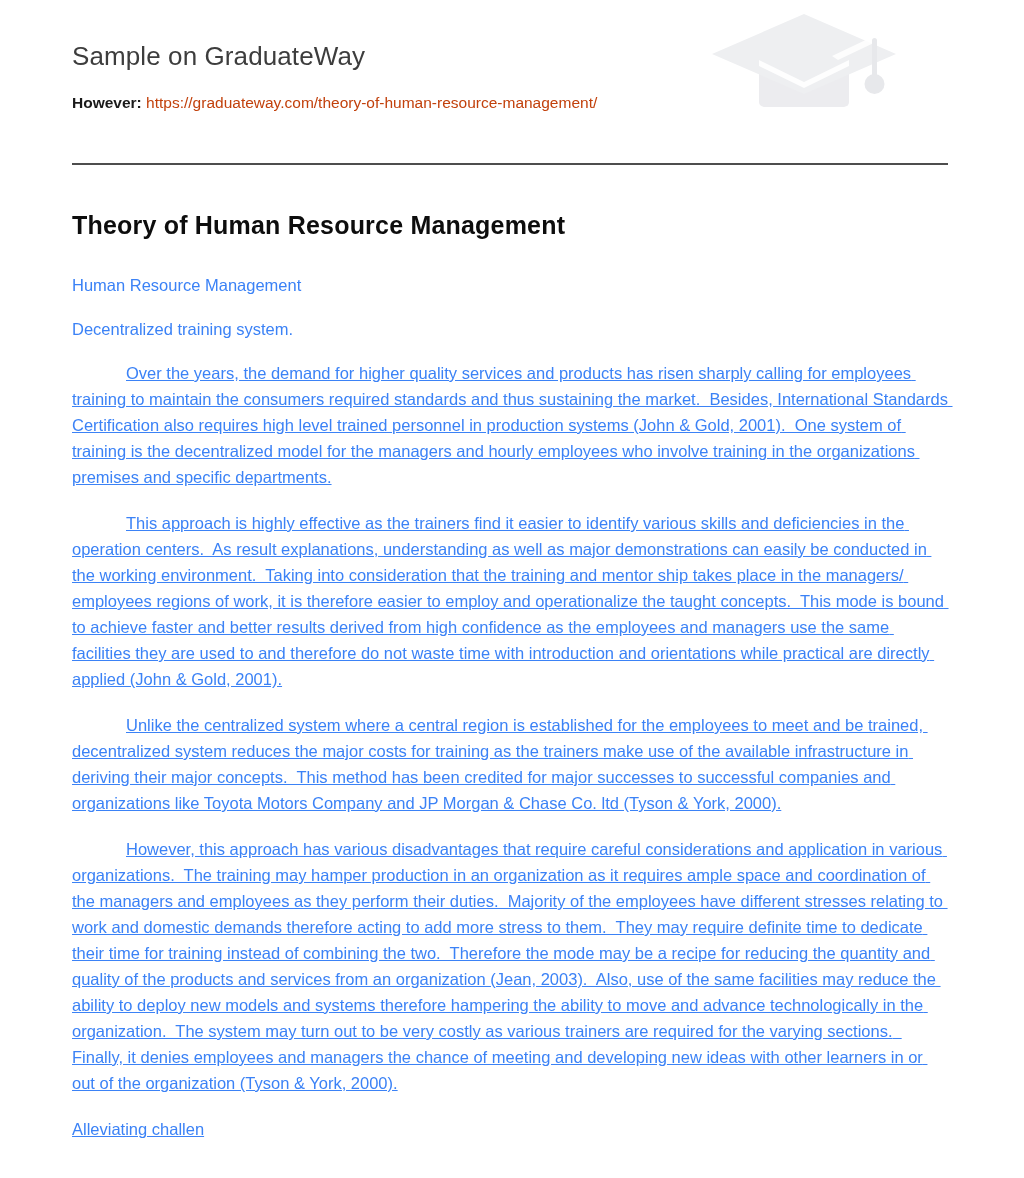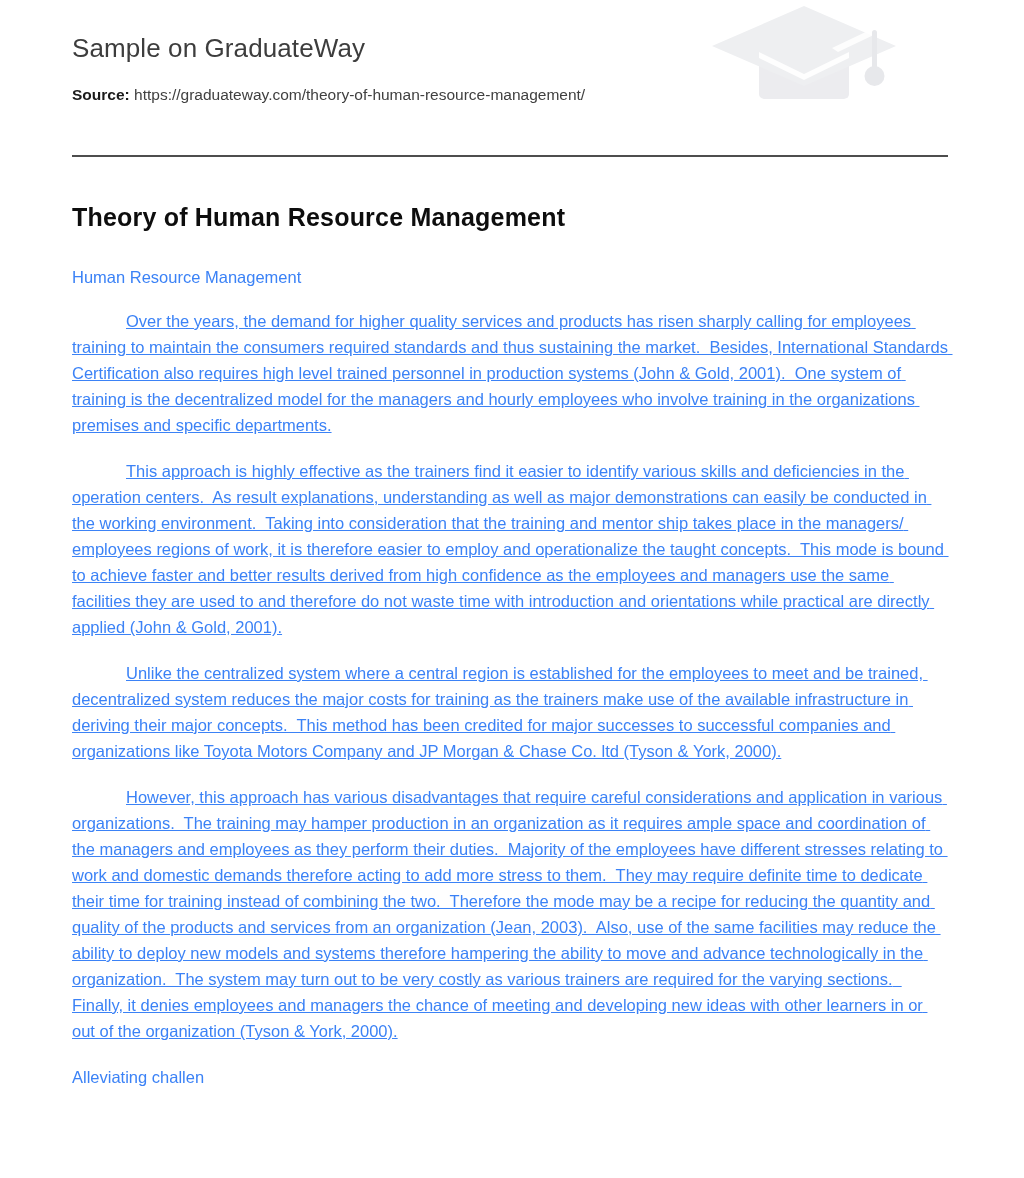--- a/index.html
+++ b/index.html
@@ -14,21 +14,21 @@
     color: #1a1a1a;
     overflow: hidden;
     position: relative;
   }
 
   .page {
     position: relative;
     width: 1024px;
     height: 1178px;
     box-sizing: border-box;
-    padding: 0 74px 0 72px;
+    padding: 8px 74px 0 72px;
   }
 
   
   .header {
     position: relative;
     height: 122px;
   }
 
   .site-name {
     position: absolute;
@@ -48,21 +48,21 @@
     font-size: 15.5px;
     color: #2b2b2b;
     white-space: nowrap;
   }
   .source-label {
     font-weight: 600;
     color: #1a1a1a;
   }
   .source-url {
     font-weight: 400;
-    color: #404040;
+    color: #c2410c;
   }
 
   .logo {
     position: absolute;
     right: 46px;
     top: 2px;
     width: 200px;
     height: 104px;
     pointer-events: none;
   }
@@ -106,33 +106,34 @@
   }
   .para.indented {
     text-indent: 54px;
     margin-bottom: 20px;
     text-decoration: underline;
   }
   .para.last-line {
     text-indent: 0;
     margin-top: 10px;
     margin-bottom: 16px;
+    text-decoration: underline;
   }
 </style>
 </head>
 <body>
 
 <div class="page">
 
   <div class="header">
 
     <div class="site-name">Sample on GraduateWay</div>
 
     <div class="source-line">
-      <span class="source-label">Source:</span><span>&nbsp;</span><span class="source-url">https://graduateway.com/theory-of-human-resource-management/</span>
+      <span class="source-label">However:</span><span>&nbsp;</span><span class="source-url">https://graduateway.com/theory-of-human-resource-management/</span>
     </div>
 
     <div class="logo">
       <svg viewBox="0 0 200 104" width="200" height="104" aria-hidden="true">
 
         <path d="M55 50 L55 92 Q55 96 60 97 L140 97 Q145 96 145 92 L145 50 Z" fill="#ececef"></path>
 
         <path d="M100 4 L192 44 L100 84 L8 44 Z" fill="#eeeff1"></path>
 
         <path d="M128 46 L170 26 L176 30 L134 50 Z" fill="#ffffff" opacity="0.85"></path>
@@ -146,20 +147,21 @@
     </div>
 
   </div>
 
   <hr class="divider">
 
   <h1 class="doc-title">Theory of Human Resource Management</h1>
 
   <div class="body-content">
     <p class="para plain">Human Resource Management</p>
+    <p class="para plain">Decentralized training system.</p>
     <p class="para indented">Over the years, the demand for higher quality services and products has risen sharply calling for employees training to maintain the consumers required standards and thus sustaining the market.  Besides, International Standards Certification also requires high level trained personnel in production systems (John &amp; Gold, 2001).  One system of training is the decentralized model for the managers and hourly employees who involve training in the organizations premises and specific departments.</p>
     <p class="para indented">This approach is highly effective as the trainers find it easier to identify various skills and deficiencies in the operation centers.  As result explanations, understanding as well as major demonstrations can easily be conducted in the working environment.  Taking into consideration that the training and mentor ship takes place in the managers/ employees regions of work, it is therefore easier to employ and operationalize the taught concepts.  This mode is bound to achieve faster and better results derived from high confidence as the employees and managers use the same facilities they are used to and therefore do not waste time with introduction and orientations while practical are directly applied (John &amp; Gold, 2001).</p>
     <p class="para indented">Unlike the centralized system where a central region is established for the employees to meet and be trained, decentralized system reduces the major costs for training as the trainers make use of the available infrastructure in deriving their major concepts.  This method has been credited for major successes to successful companies and organizations like Toyota Motors Company and JP Morgan &amp; Chase Co. ltd (Tyson &amp; York, 2000).</p>
     <p class="para indented">However, this approach has various disadvantages that require careful considerations and application in various organizations.  The training may hamper production in an organization as it requires ample space and coordination of the managers and employees as they perform their duties.  Majority of the employees have different stresses relating to work and domestic demands therefore acting to add more stress to them.  They may require definite time to dedicate their time for training instead of combining the two.  Therefore the mode may be a recipe for reducing the quantity and quality of the products and services from an organization (Jean, 2003).  Also, use of the same facilities may reduce the ability to deploy new models and systems therefore hampering the ability to move and advance technologically in the organization.  The system may turn out to be very costly as various trainers are required for the varying sections.  Finally, it denies employees and managers the chance of meeting and developing new ideas with other learners in or out of the organization (Tyson &amp; York, 2000).</p>
     <p class="para last-line">Alleviating challen</p>
   </div>
 
 </div>
 
 </body></html>

